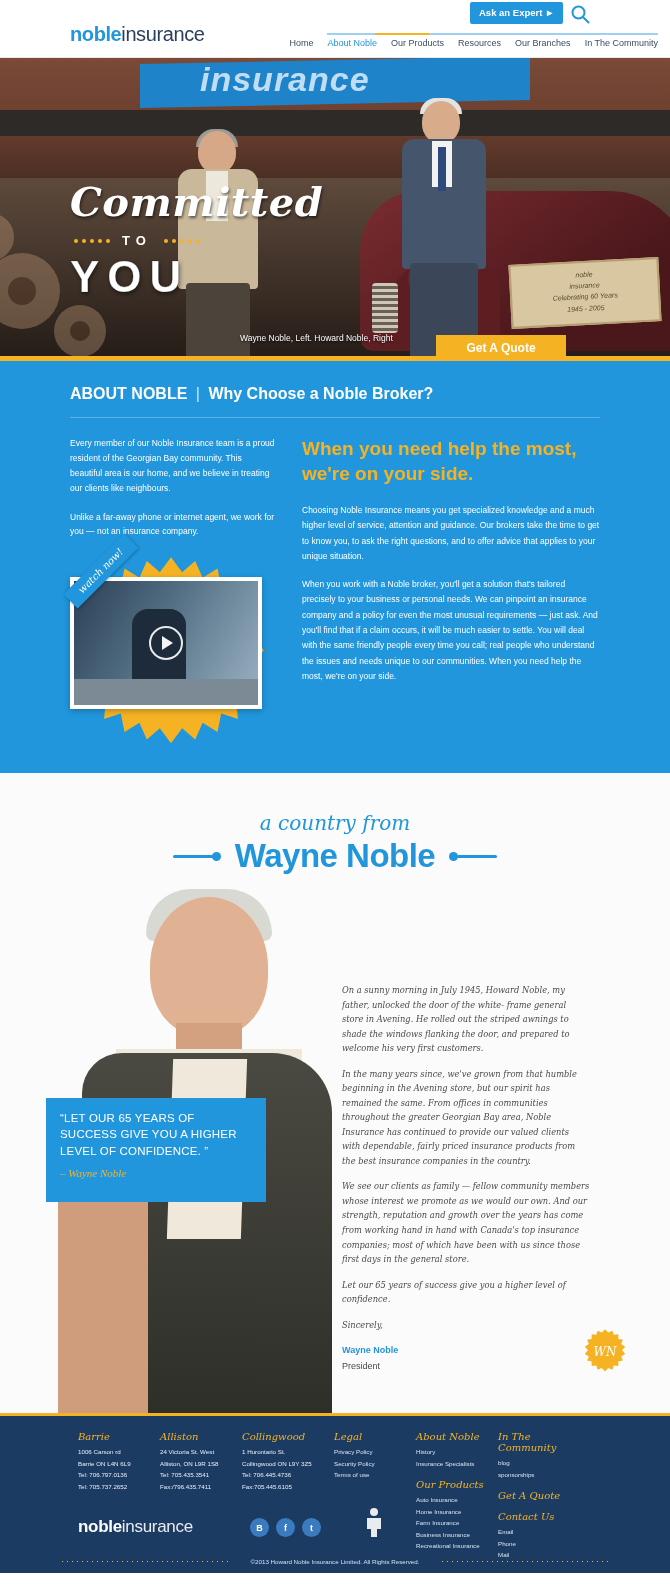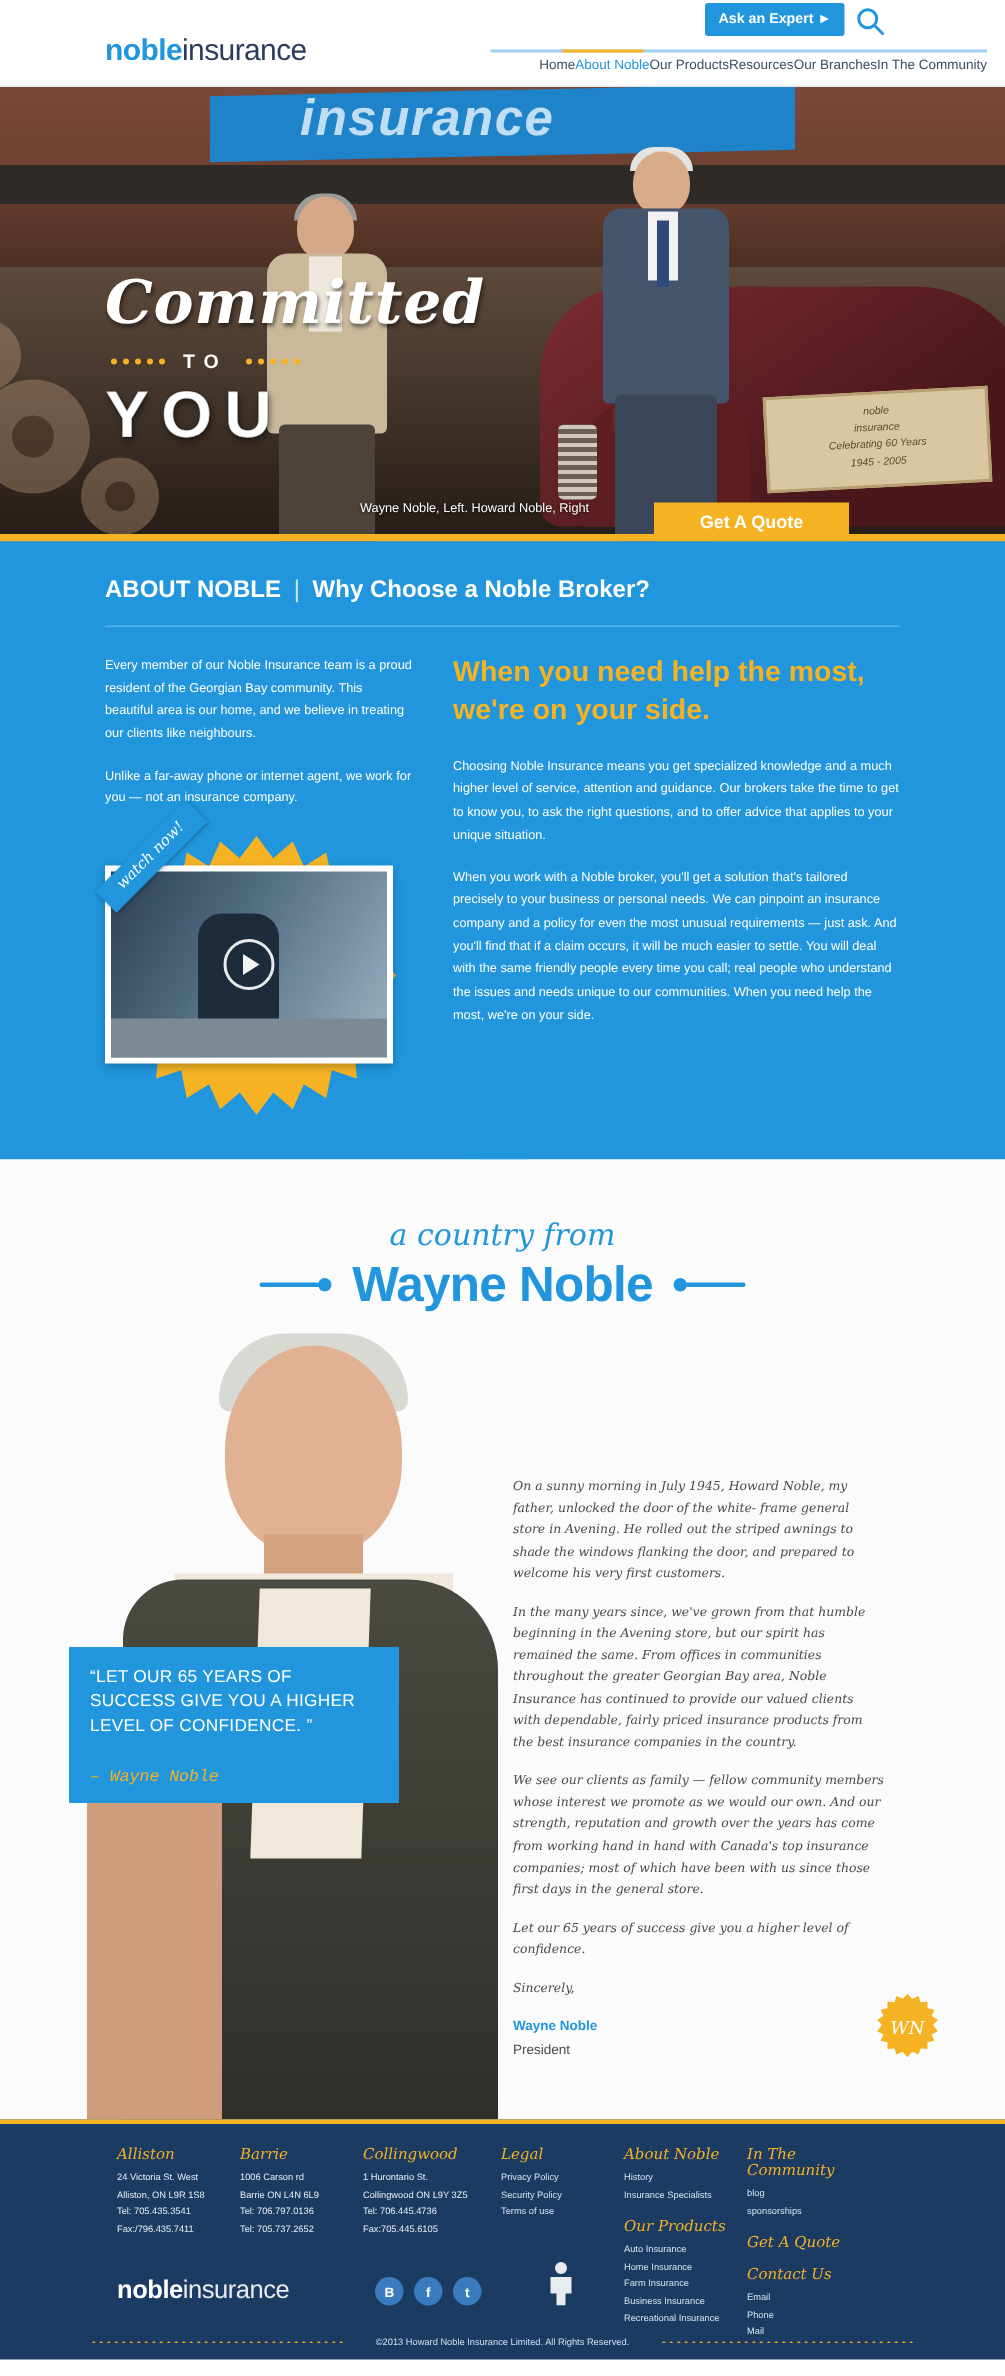--- a/index.html
+++ b/index.html
@@ -18,21 +18,21 @@
     border-bottom: 1px solid #e8e8e8;
   }
   .logo {
     position: absolute; left: 70px; top: 23px;
     font-size: 20px; letter-spacing: -0.4px;
   }
   .logo .n1 { color: #2196dd; font-weight: bold; }
   .logo .n2 { color: #2b3e5c; font-weight: normal; }
   .nav {
     position: absolute; right: 12px; top: 38px;
-    display: flex; font-size: 9px; color: #3b4c63;
+    display: flex; gap: 14px; font-size: 9px; color: #3b4c63;
   }
   .nav span { cursor: pointer; white-space: nowrap; }
   .nav span.active { color: #2196dd; }
   .nav-underline {
     position: absolute; right: 12px; top: 33px;
     width: 331px; height: 2px; background: #9fd0ef;
   }
   .nav-underline .seg {
     position: absolute; left: 48px; top: 0; width: 54px; height: 2px;
     background: #f5b324;
@@ -285,22 +285,22 @@
   }
 
   .quote-box {
     position: absolute; left: 46px; top: 1098px; width: 220px; height: 104px;
     background: #2196dd; color: #fff; padding: 12px 14px;
   }
   .quote-box .qtext {
     font-size: 11.5px; line-height: 1.42; letter-spacing: .2px;
   }
   .quote-box .qname {
-    margin-top: 20px; color: #f5b324; font-size: 11px; font-style: italic;
-    font-family: Liberation Mono, monospace;
+    margin-top: 8px; color: #f5b324; font-size: 11px; font-style: italic;
+    font-family: Liberation Serif, serif;
   }
 
   .letter-body {
     position: absolute; left: 342px; top: 210px; width: 248px;
     font-family: "DejaVu Serif", serif; font-style: italic;
     font-size: 8.3px; line-height: 1.75; color: #4a4a4a;
   }
   .letter-body p { margin-bottom: 11px; }
   .sincerely { margin-bottom: 6px; }
   .sig-name { color: #2196dd; font-weight: bold; font-style: normal; font-size: 9px; font-family: "Liberation Sans", sans-serif; }
@@ -537,35 +537,35 @@
   <div class="quote-box">
     <div class="qtext">“LET OUR 65 YEARS OF SUCCESS GIVE YOU A HIGHER LEVEL OF CONFIDENCE. ”</div>
     <div class="qname">– Wayne Noble</div>
   </div>
 
   <div class="footer">
     <div class="footer-top"></div>
 
     <div class="fcols">
       <div class="fcol addr">
+        <h4>Barrie</h4>
+        <ul>
+          <li>1006 Carson rd</li>
+          <li>Barrie ON L4N 6L9</li>
+          <li>Tel: 706.797.0136</li>
+          <li>Tel: 705.737.2652</li>
+        </ul>
+      </div>
+      <div class="fcol addr">
         <h4>Alliston</h4>
         <ul>
           <li>24 Victoria St. West</li>
           <li>Alliston, ON L9R 1S8</li>
           <li>Tel: 705.435.3541</li>
           <li>Fax:/796.435.7411</li>
-        </ul>
-      </div>
-      <div class="fcol addr">
-        <h4>Barrie</h4>
-        <ul>
-          <li>1006 Carson rd</li>
-          <li>Barrie ON L4N 6L9</li>
-          <li>Tel: 706.797.0136</li>
-          <li>Tel: 705.737.2652</li>
         </ul>
       </div>
       <div class="fcol addr wide">
         <h4>Collingwood</h4>
         <ul>
           <li>1 Hurontario St.</li>
           <li>Collingwood ON L9Y 3Z5</li>
           <li>Tel: 706.445.4736</li>
           <li>Fax:705.445.6105</li>
         </ul>

